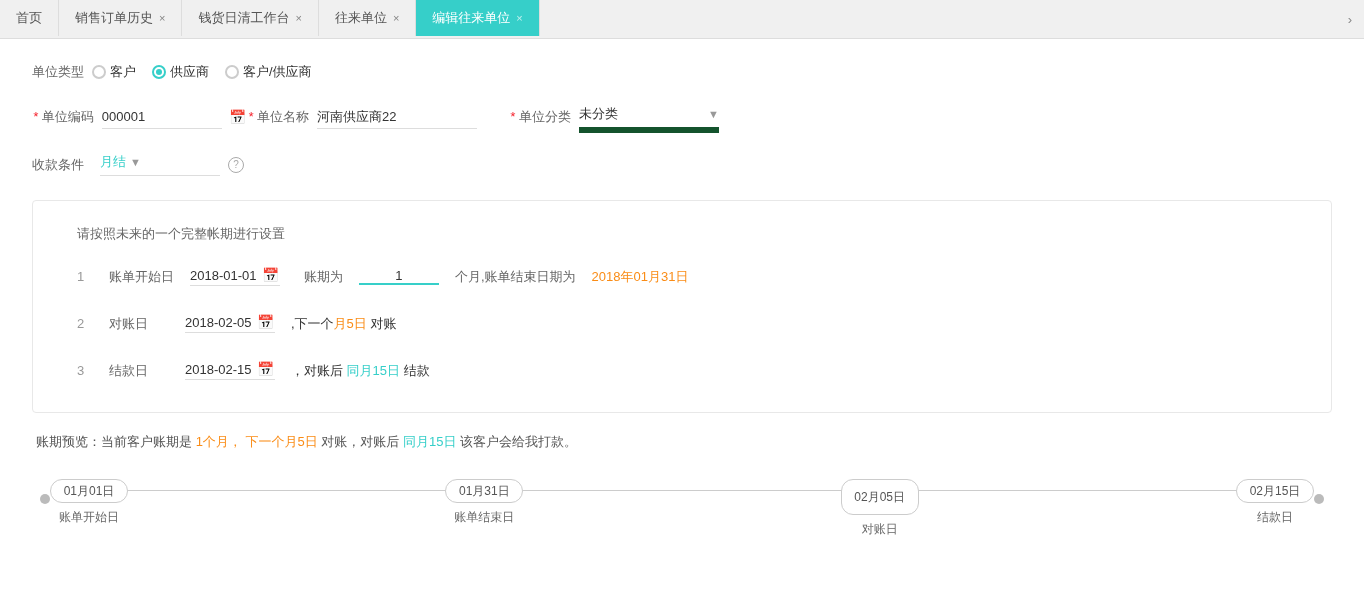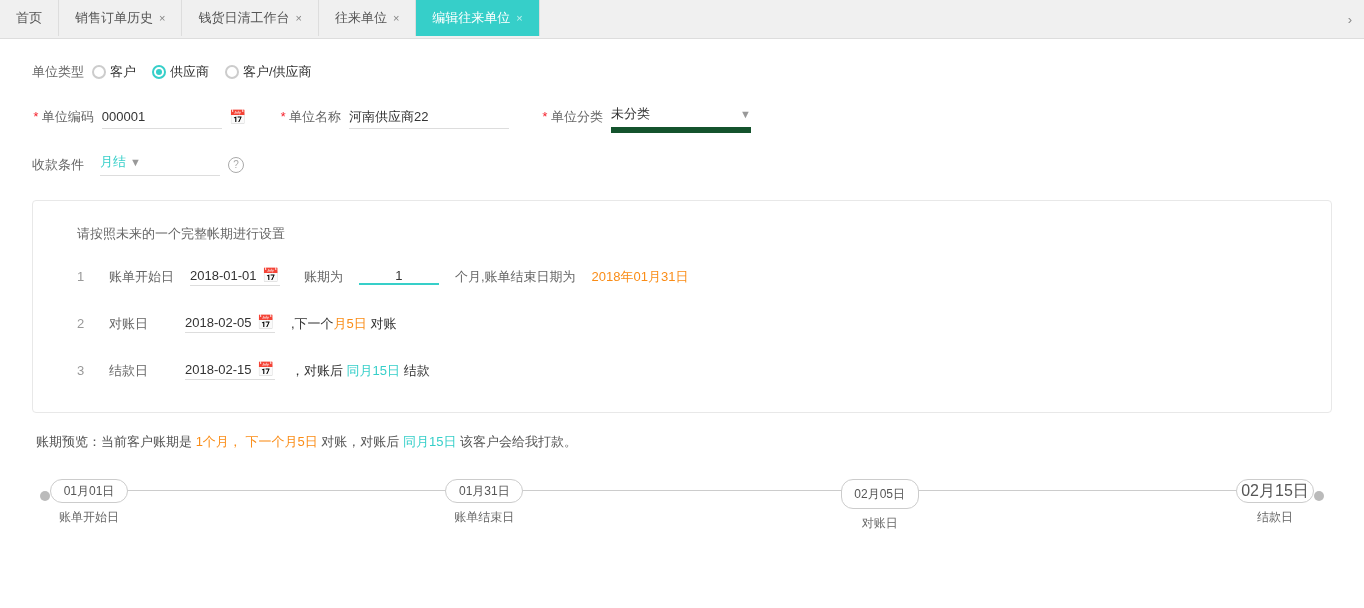--- a/index.html
+++ b/index.html
@@ -251,21 +251,21 @@
         <span>供应商</span>
       </div>
       <div class="radio-item">
         <div class="radio-circle"></div>
         <span>客户/供应商</span>
       </div>
     </div>
   </div>
 
   <div class="form-row">
-    <div class="field-item" style="margin-right: 32px;">
+    <div class="field-item" style="">
       <span class="form-label required">单位编码</span>
       <input class="text-input" type="text" style="width: 120px;" value="000001">
       <span class="calendar-icon">📅</span>
     </div>
     <div class="field-item" style="margin-right: 32px;">
       <span class="form-label required">单位名称</span>
       <input class="text-input" type="text" style="width: 160px;" value="河南供应商22">
     </div>
     <div class="field-item">
       <span class="form-label required">单位分类</span>
@@ -346,25 +346,25 @@
       <div style="display:flex; justify-content:space-between; position:relative; z-index:1;">
         <div style="display:flex; flex-direction:column; align-items:center; gap:6px;">
           <div style="width:78px;height:24px;border:1px solid #ccc;border-radius:12px;background:#fff;display:flex;align-items:center;justify-content:center;font-size:12px;color:#555;">01月01日</div>
           <span style="font-size:12px;color:#666;">账单开始日</span>
         </div>
         <div style="display:flex; flex-direction:column; align-items:center; gap:6px;">
           <div style="width:78px;height:24px;border:1px solid #ccc;border-radius:12px;background:#fff;display:flex;align-items:center;justify-content:center;font-size:12px;color:#555;">01月31日</div>
           <span style="font-size:12px;color:#666;">账单结束日</span>
         </div>
         <div style="display:flex; flex-direction:column; align-items:center; gap:6px;">
-          <div style="width:78px;height:30px;border:1px solid #ccc;border-radius:12px;background:#fff;display:flex;align-items:center;justify-content:center;font-size:12px;color:#555;">02月05日</div>
+          <div style="width:78px;height:36px;border:1px solid #ccc;border-radius:12px;background:#fff;display:flex;align-items:center;justify-content:center;font-size:12px;color:#555;">02月05日</div>
           <span style="font-size:12px;color:#666;">对账日</span>
         </div>
         <div style="display:flex; flex-direction:column; align-items:center; gap:6px;">
-          <div style="width:78px;height:24px;border:1px solid #ccc;border-radius:12px;background:#fff;display:flex;align-items:center;justify-content:center;font-size:16px;color:#555;">02月15日</div>
+          <div style="width:78px;height:24px;border:1px solid #ccc;border-radius:12px;background:#fff;display:flex;align-items:center;justify-content:center;font-size:12px;color:#555;">02月15日</div>
           <span style="font-size:12px;color:#666;">结款日</span>
         </div>
       </div>
     </div>
 
     <div style="width:10px;height:10px;border-radius:50%;background:#bbb;flex-shrink:0;margin-top:-20px;"></div>
   </div>
 
 </div>
 

